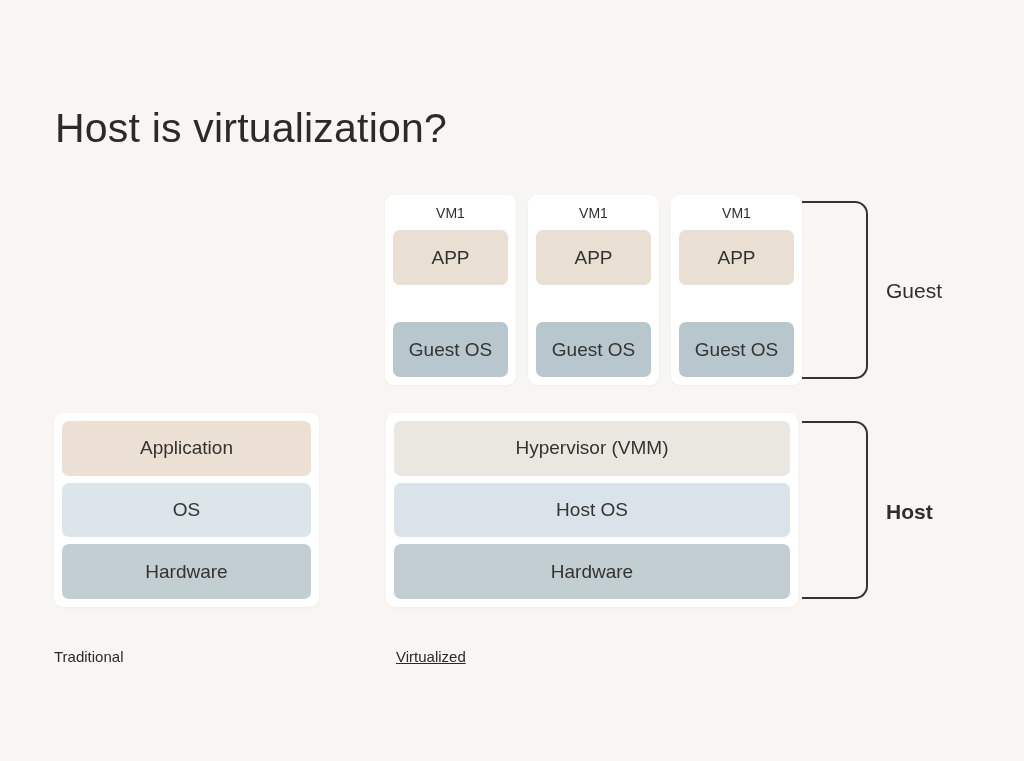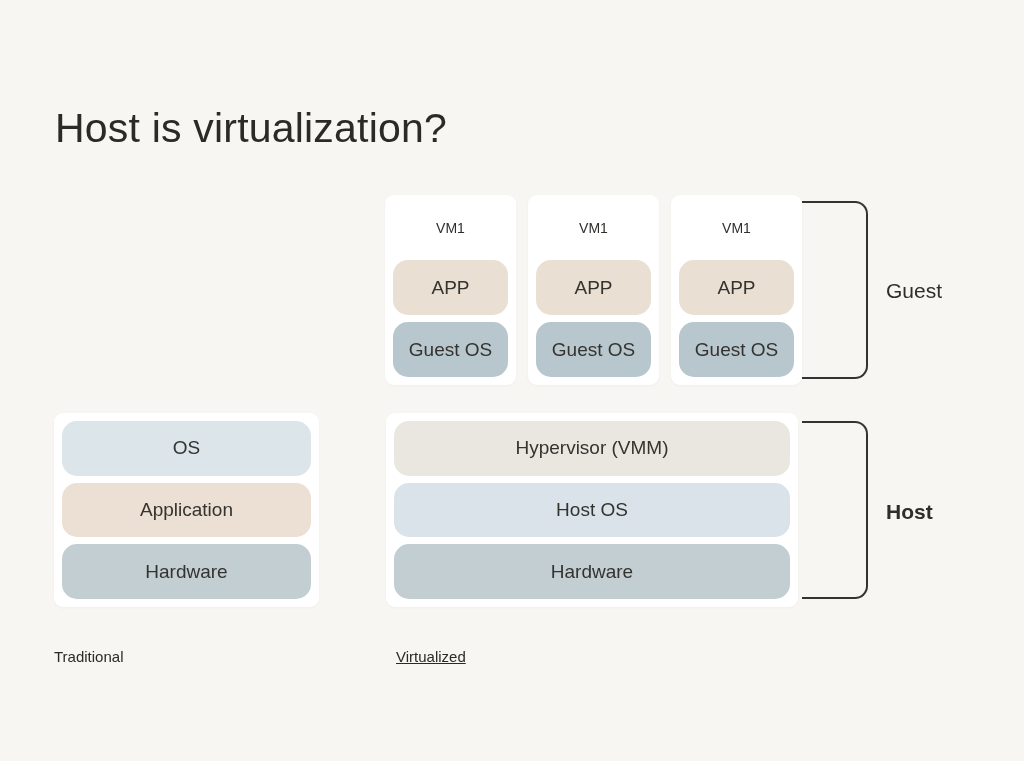--- a/index.html
+++ b/index.html
@@ -44,26 +44,26 @@
     display: flex;
     align-items: center;
     justify-content: center;
     font-size: 14px;
   }
   .box {
     display: flex;
     align-items: center;
     justify-content: center;
     font-size: 19px;
-    border-radius: 15px;
+    border-radius: 7px;
     color: #343330;
   }
   .vm-card .box { height: 55px; flex: none; }
   .box.app { background: #e9dfd3; }
-  .box.guest-os { background: #b8c7cd; }
+  .box.guest-os { background: #b8c7cd; margin-top: 30px; }
   
   .bracket {
     position: absolute;
     left: 802px;
     width: 66px;
     height: 178px;
     border: 2px solid #35332f;
     border-left: none;
     border-radius: 0 13px 13px 0;
   }
@@ -129,22 +129,22 @@
     <div class="vm-name">VM1</div>
     <div class="box app">APP</div>
     <div class="box guest-os">Guest OS</div>
   </div>
 </div>
 
 <div class="bracket guest-bracket"></div>
 <div class="bracket-label guest-label">Guest</div>
 
 <div class="stack-card traditional-stack">
+  <div class="box application">Application</div>
   <div class="box os">OS</div>
-  <div class="box application">Application</div>
   <div class="box hardware">Hardware</div>
 </div>
 
 <div class="stack-card virtualized-stack">
   <div class="box hypervisor">Hypervisor (VMM)</div>
   <div class="box host-os">Host OS</div>
   <div class="box hardware">Hardware</div>
 </div>
 
 <div class="bracket host-bracket"></div>

